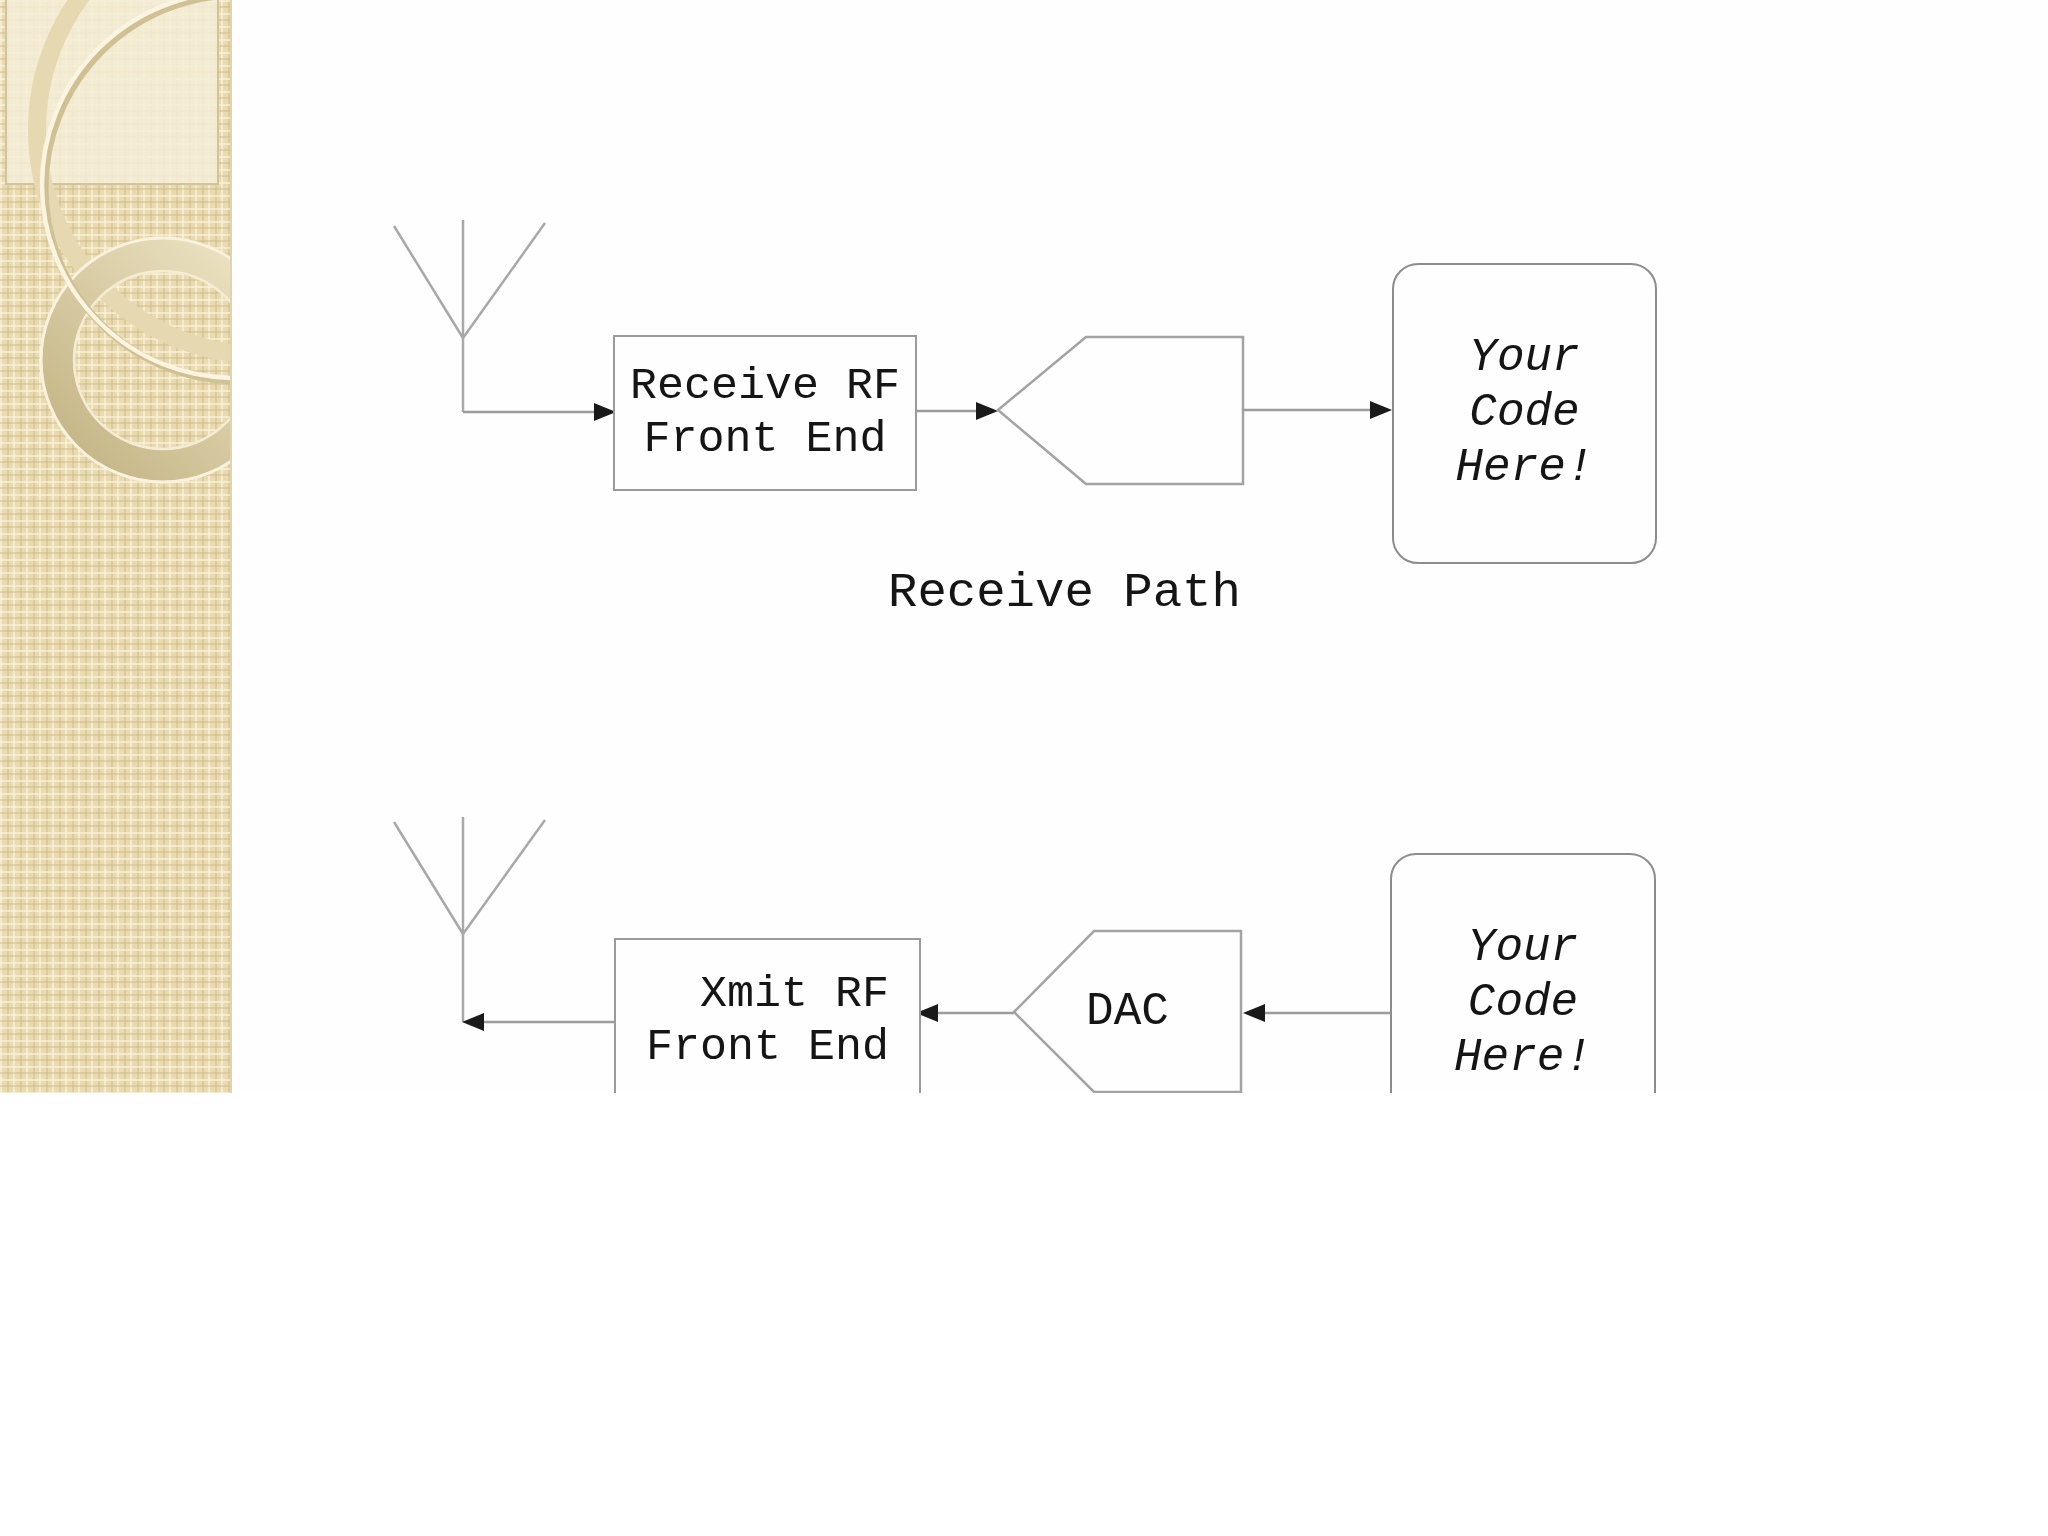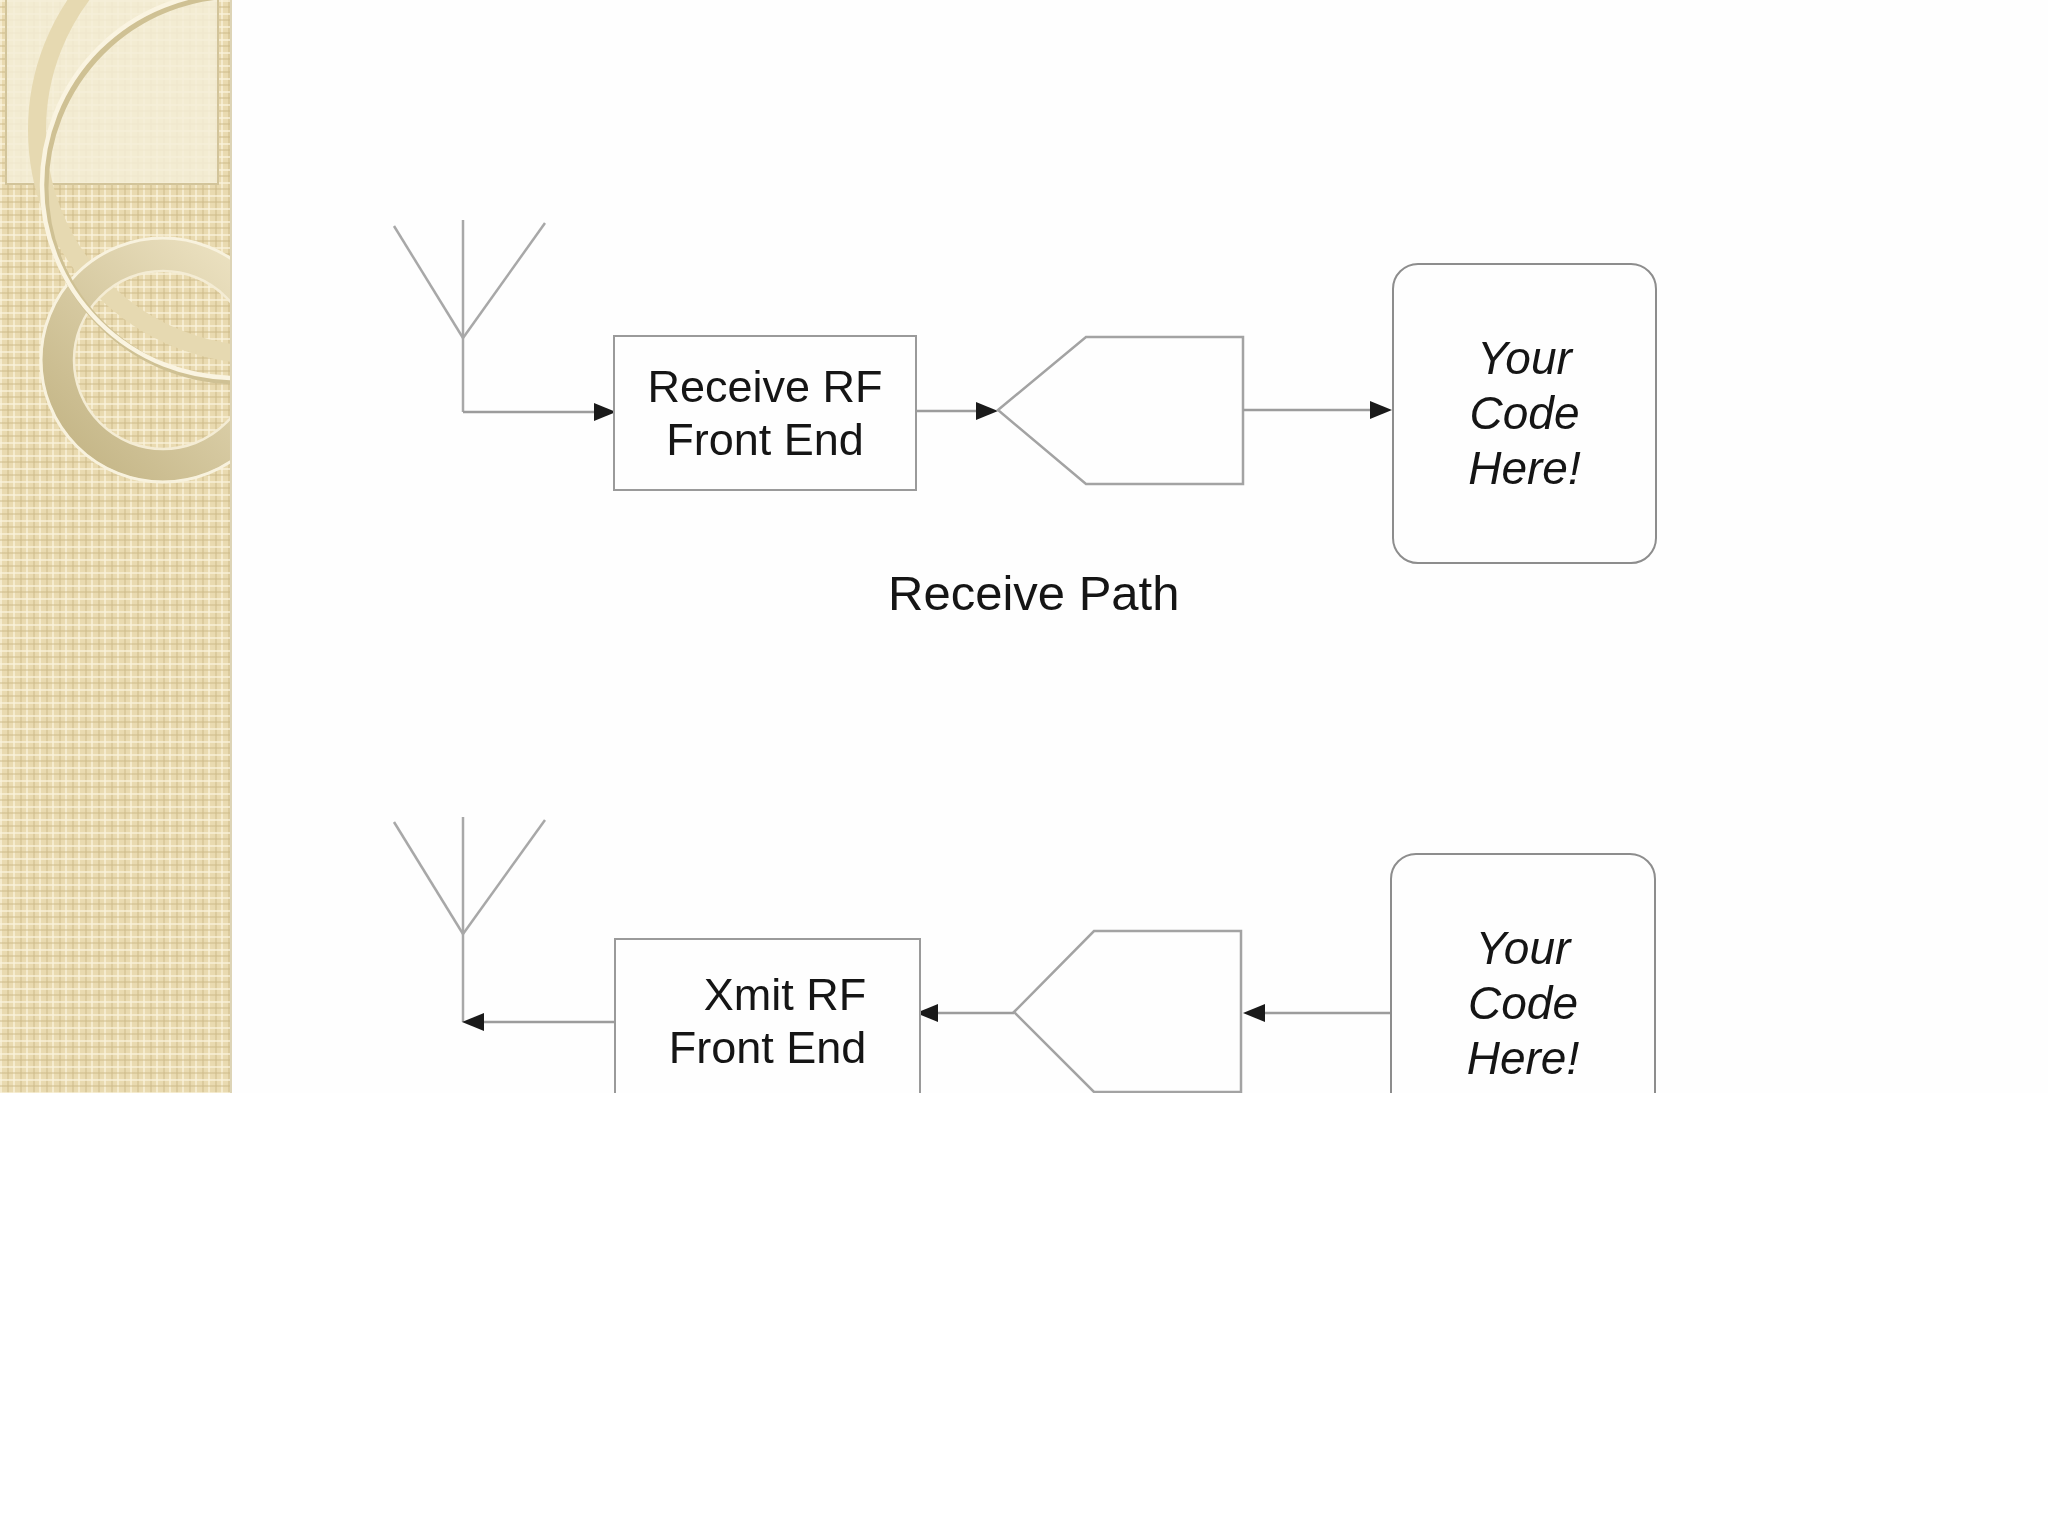--- a/index.html
+++ b/index.html
@@ -1,21 +1,21 @@
 <!DOCTYPE html>
 <html><head>
 <meta charset="utf-8">
 <style>
   html,body{margin:0;padding:0;}
   .slide{
     position:relative;
     width:2048px;height:1093px;
     overflow:hidden;
     background:#fefefe;
-    font-family:Liberation Sans, sans-serif;
+    font-family:Liberation Mono, monospace;
     color:#151515;
   }
   
   .sidebar{
     position:absolute;left:0;top:0;width:230px;height:1536px;
     background-color:#e9dab0;
     background-image:
       repeating-linear-gradient(0deg, rgba(251,244,222,.65) 0 2px, rgba(0,0,0,0) 2px 7px, rgba(203,184,134,.45) 7px 9px, rgba(0,0,0,0) 9px 13px),
       repeating-linear-gradient(90deg, rgba(251,244,222,.65) 0 2px, rgba(0,0,0,0) 2px 7px, rgba(203,184,134,.45) 7px 9px, rgba(0,0,0,0) 9px 13px);
     border-right:2px solid #ddd4b6;
@@ -124,20 +124,21 @@
 
   <div class="box code-box preline" style="left:1392px;top:263px;width:261px;height:297px;">Your
 Code
 Here!</div>
 
   <div class="caption" style="top:565px;">Receive Path</div>
 
   <div class="box fe-box preline" style="left:614px;top:938px;width:303px;height:161px;text-align:right;">Xmit RF
 Front End</div>
 
+  <div class="conv-label" style="left:1014px;top:931px;width:227px;height:161px;">DAC</div>
 
   <div class="box code-box preline" style="left:1390px;top:853px;width:262px;height:297px;">Your
 Code
 Here!</div>
 
 
   <div class="page-number">7</div>
 </div>
 
 </body></html>

